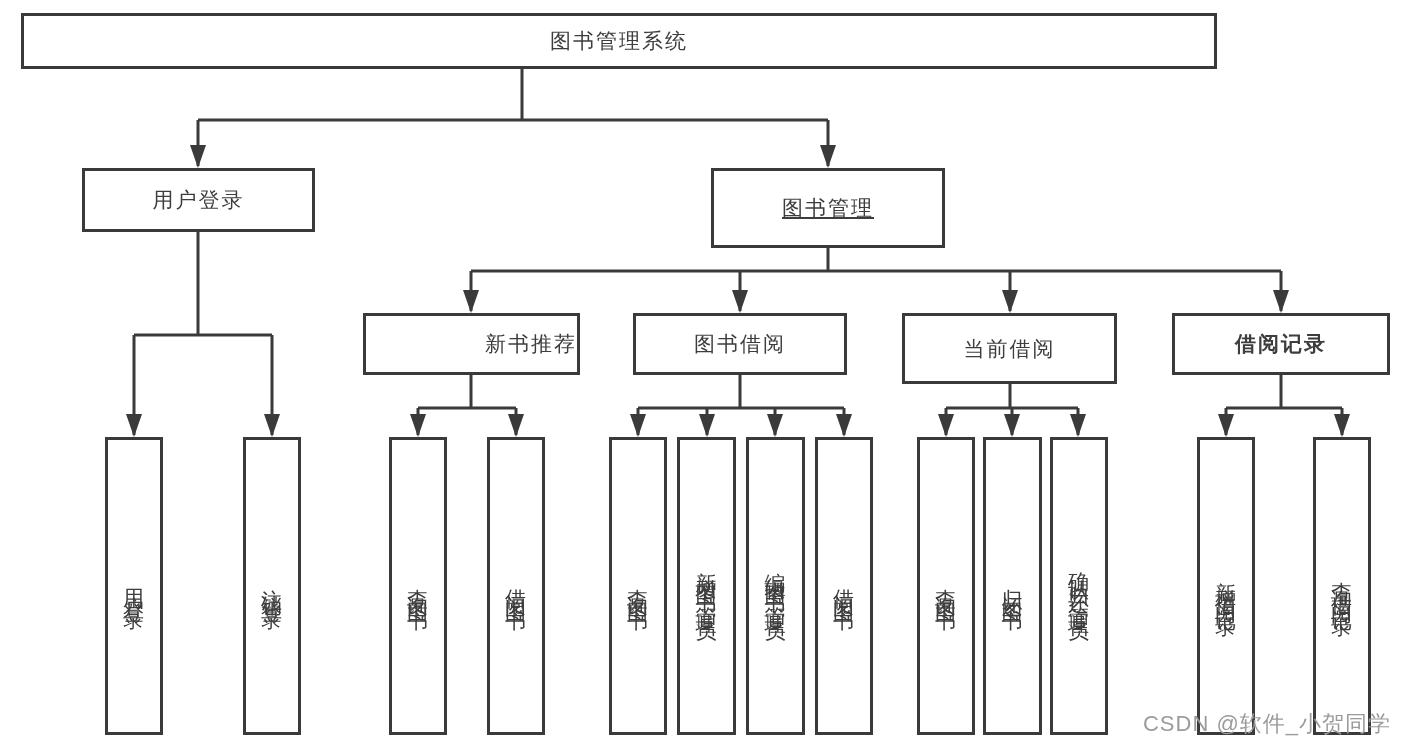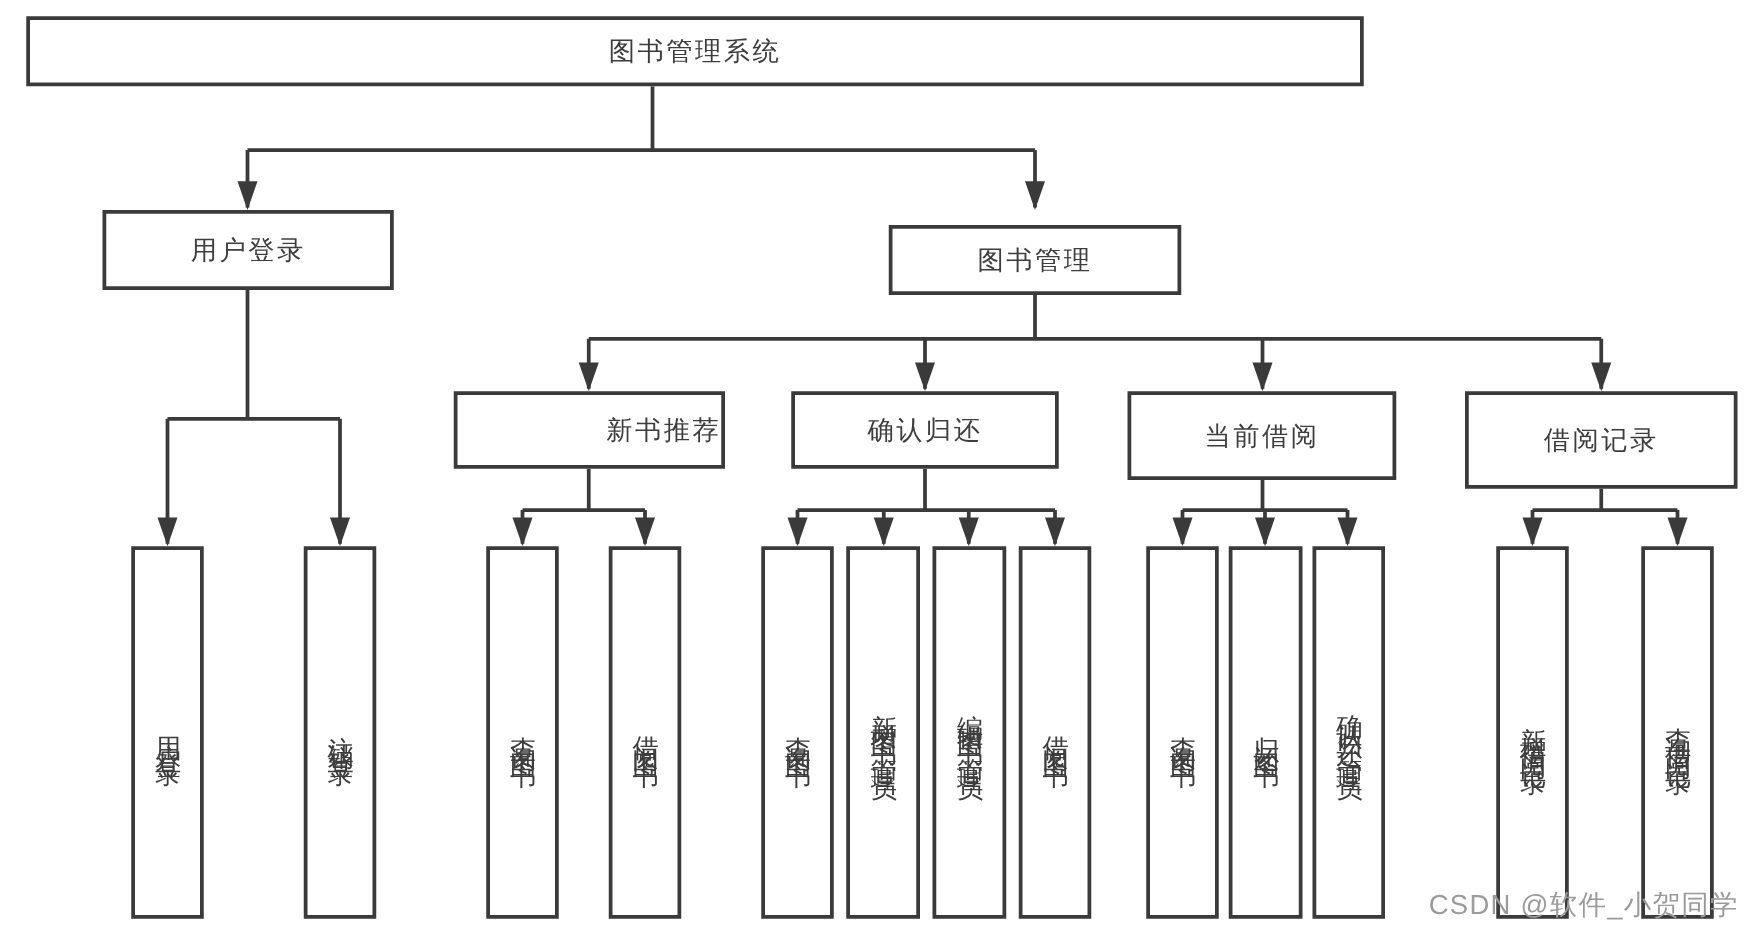--- a/index.html
+++ b/index.html
@@ -80,41 +80,41 @@
       <polygon points="699,414 715,414 707,437" fill="#3a3a3a"></polygon>
       <polygon points="767,414 783,414 775,437" fill="#3a3a3a"></polygon>
       <polygon points="836,414 852,414 844,437" fill="#3a3a3a"></polygon>
       <polygon points="938,414 954,414 946,437" fill="#3a3a3a"></polygon>
       <polygon points="1004,414 1020,414 1012,437" fill="#3a3a3a"></polygon>
       <polygon points="1070,414 1086,414 1078,437" fill="#3a3a3a"></polygon>
       <polygon points="1218,414 1234,414 1226,437" fill="#3a3a3a"></polygon>
       <polygon points="1334,414 1350,414 1342,437" fill="#3a3a3a"></polygon>
     </svg>
 
-  <div class="box" style="left:21px; top:13px; width:1070px; height:56px;">
+  <div class="box" style="left:21px; top:13px; width:1196px; height:56px;">
     <span class="hlabel">图书管理系统</span>
   </div>
 
   <div class="box" style="left:82px; top:168px; width:233px; height:64px;">
     <span class="hlabel">用户登录</span>
   </div>
-  <div class="box" style="left:711px; top:180px; width:234px; height:56px;">
+  <div class="box" style="left:711px; top:168px; width:234px; height:80px;text-decoration:underline;">
     <span class="hlabel">图书管理</span>
   </div>
 
   <div class="box" style="left:363px; top:313px; width:217px; height:62px;justify-content:flex-end;">
     <span class="hlabel">新书推荐</span>
   </div>
   <div class="box" style="left:633px; top:313px; width:214px; height:62px;">
-    <span class="hlabel">确认归还</span>
+    <span class="hlabel">图书借阅</span>
   </div>
   <div class="box" style="left:902px; top:313px; width:215px; height:71px;">
     <span class="hlabel">当前借阅</span>
   </div>
-  <div class="box" style="left:1172px; top:313px; width:218px; height:78px;">
+  <div class="box" style="left:1172px; top:313px; width:218px; height:62px;font-weight:bold;">
     <span class="hlabel">借阅记录</span>
   </div>
 
   <div class="box leaf" style="left:105px; top:437px; width:58px; height:298px;">
     <span class="vlabel">用户登录</span>
   </div>
   <div class="box leaf" style="left:243px; top:437px; width:58px; height:298px;">
     <span class="vlabel">注销登录</span>
   </div>
 

